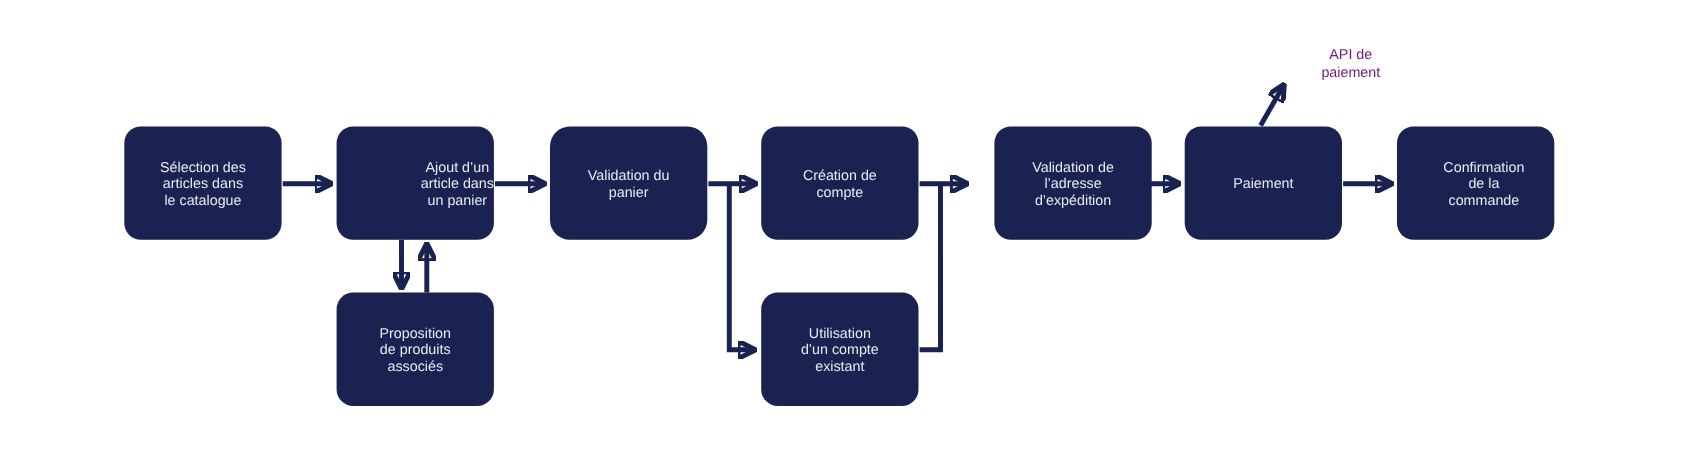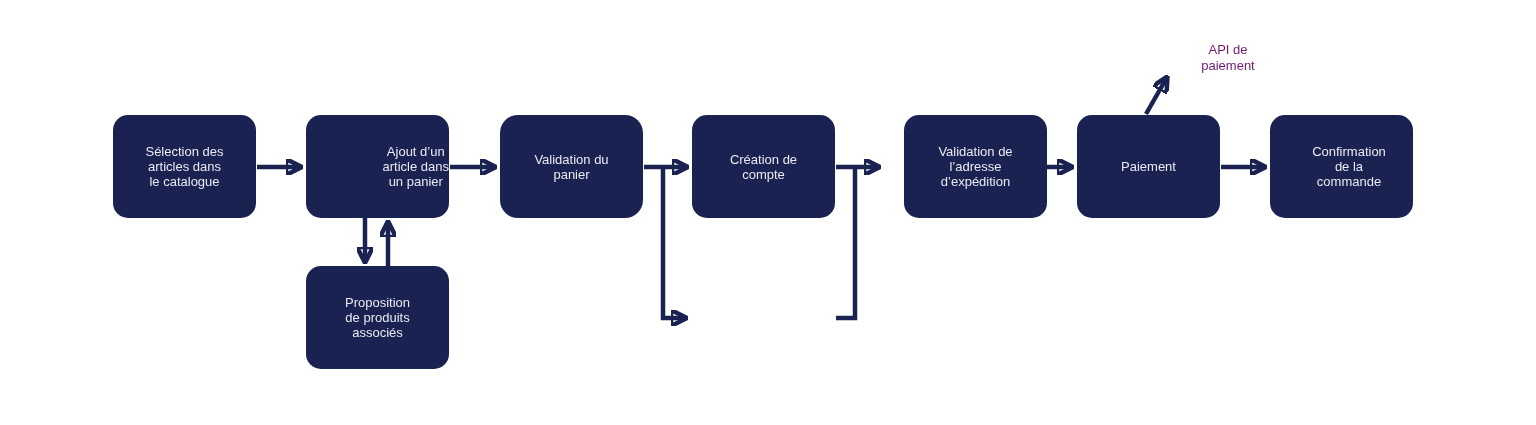--- a/index.html
+++ b/index.html
@@ -127,17 +127,22 @@
   <div class="node pos-confirmation">
     <span class="label">Confirmation
 de la
 commande</span>
   </div>
   <div class="node pos-proposition">
     <span class="label">Proposition
 de produits
 associés</span>
   </div>
+  <div class="node pos-utilisation">
+    <span class="label">Utilisation
+d’un compte
+existant</span>
+  </div>
 
   <div class="float-label">API de
 paiement</div>
 
 </div>
 
 </body></html>

